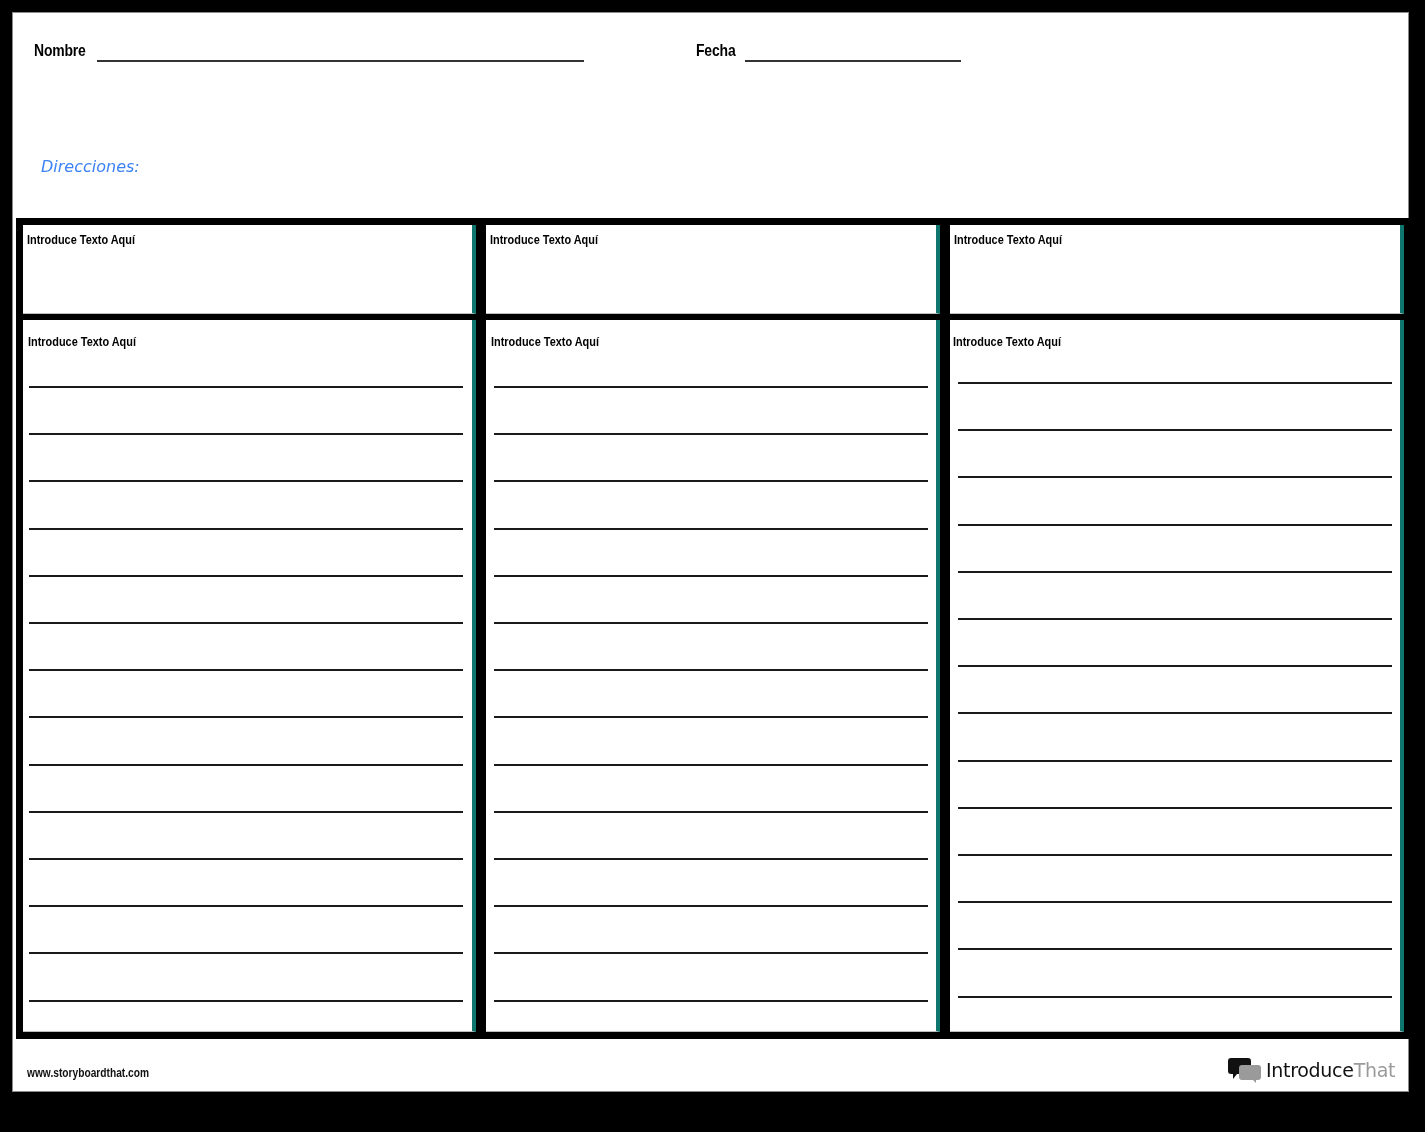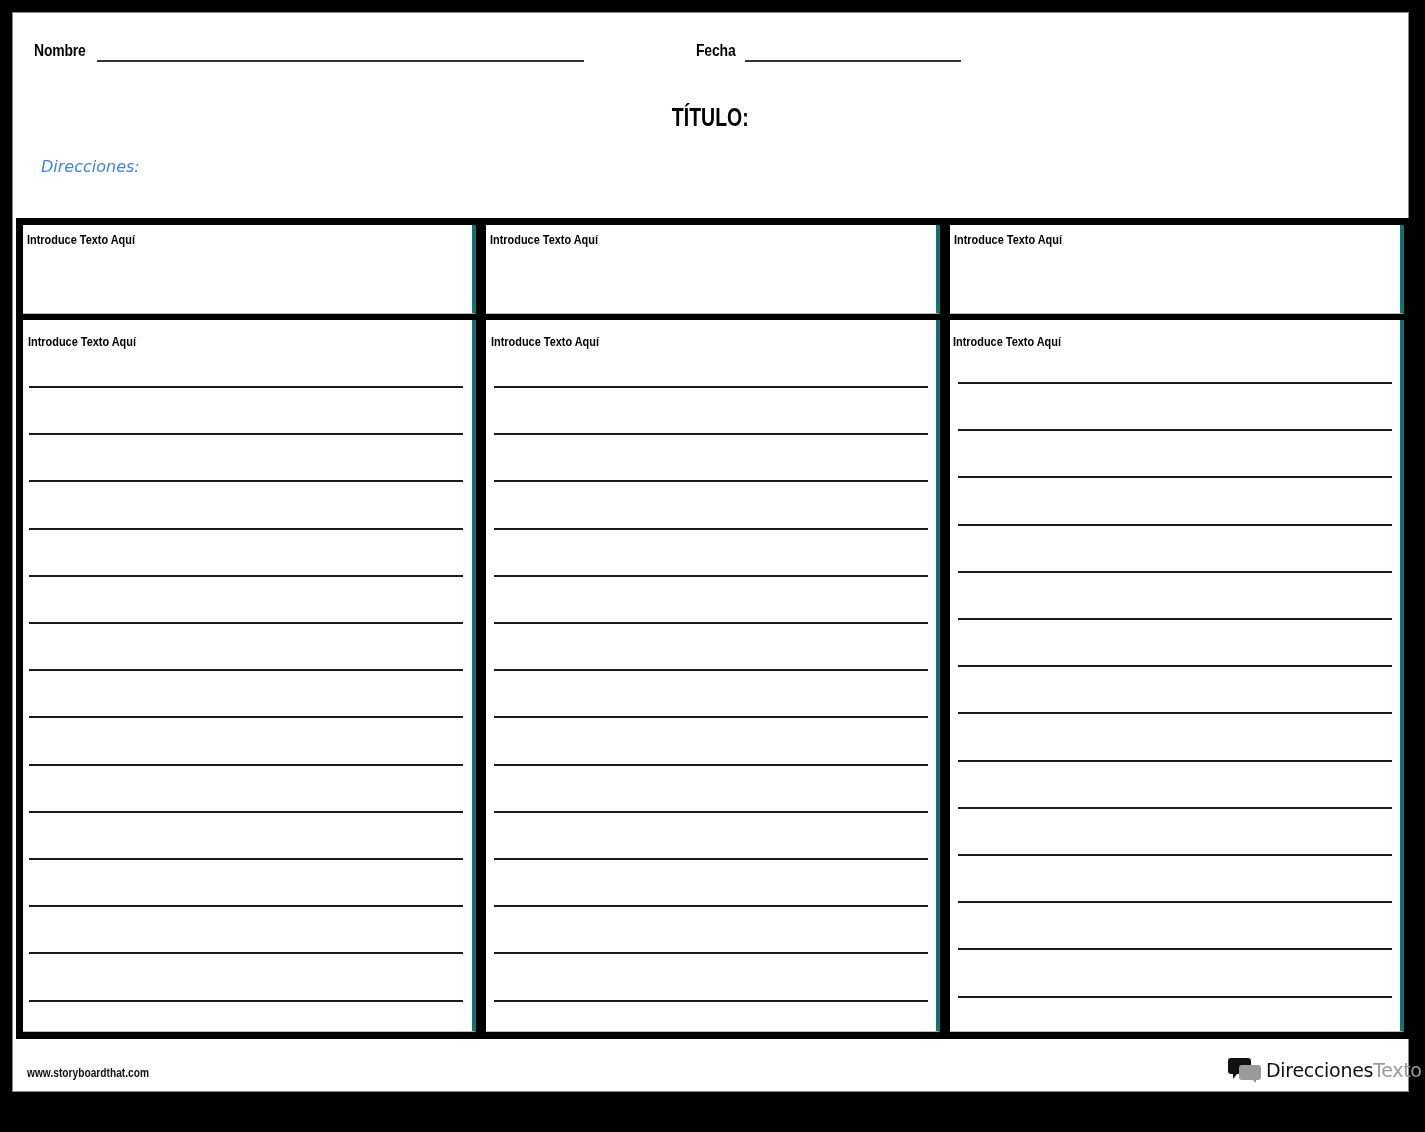--- a/index.html
+++ b/index.html
@@ -109,21 +109,20 @@
 <body>
 
 <div class="page">
 
   <span class="field-label" style="left:21px; top:28px;">Nombre</span>
   <div class="field-line" style="left:84px; top:47px; width:487px;"></div>
 
   <span class="field-label" style="left:683px; top:28px;">Fecha</span>
   <div class="field-line" style="left:732px; top:47px; width:216px;"></div>
 
-  <div class="title"><span>TÍTULO:</span></div>
 
   <div class="directions">Direcciones:</div>
 
   <div class="grid">
 
     <div class="cell" style="left:7px; top:7px; width:453px; height:89px;">
       <span class="cell-label">Introduce Texto Aquí</span>
     </div>
     <div class="cell" style="left:470px; top:7px; width:454px; height:89px;">
       <span class="cell-label">Introduce Texto Aquí</span>
@@ -187,15 +186,15 @@
 
   <div class="footer-url">www.storyboardthat.com</div>
 
   <div class="logo">
     <div class="logo-icon">
       <svg width="34" height="26" viewBox="0 0 34 26">
         <path d="M3 1 h17 a3 3 0 0 1 3 3 v10 a3 3 0 0 1 -3 3 h-11 l-4 5 v-5 h-2 a3 3 0 0 1 -3 -3 v-10 a3 3 0 0 1 3 -3z" fill="#111"></path>
         <path d="M14 8 h16 a3 3 0 0 1 3 3 v9 a3 3 0 0 1 -3 3 h-2 v3 l-3 -3 h-11 a3 3 0 0 1 -3 -3 v-9 a3 3 0 0 1 3 -3z" fill="#9a9a9a"></path>
       </svg>
     </div>
-    <span class="logo-text"><span>Direcciones</span><span class="light">Texto</span></span>
+    <span class="logo-text"><span>Introduce</span><span class="light">That</span></span>
   </div>
 </div>
 
 </body></html>

